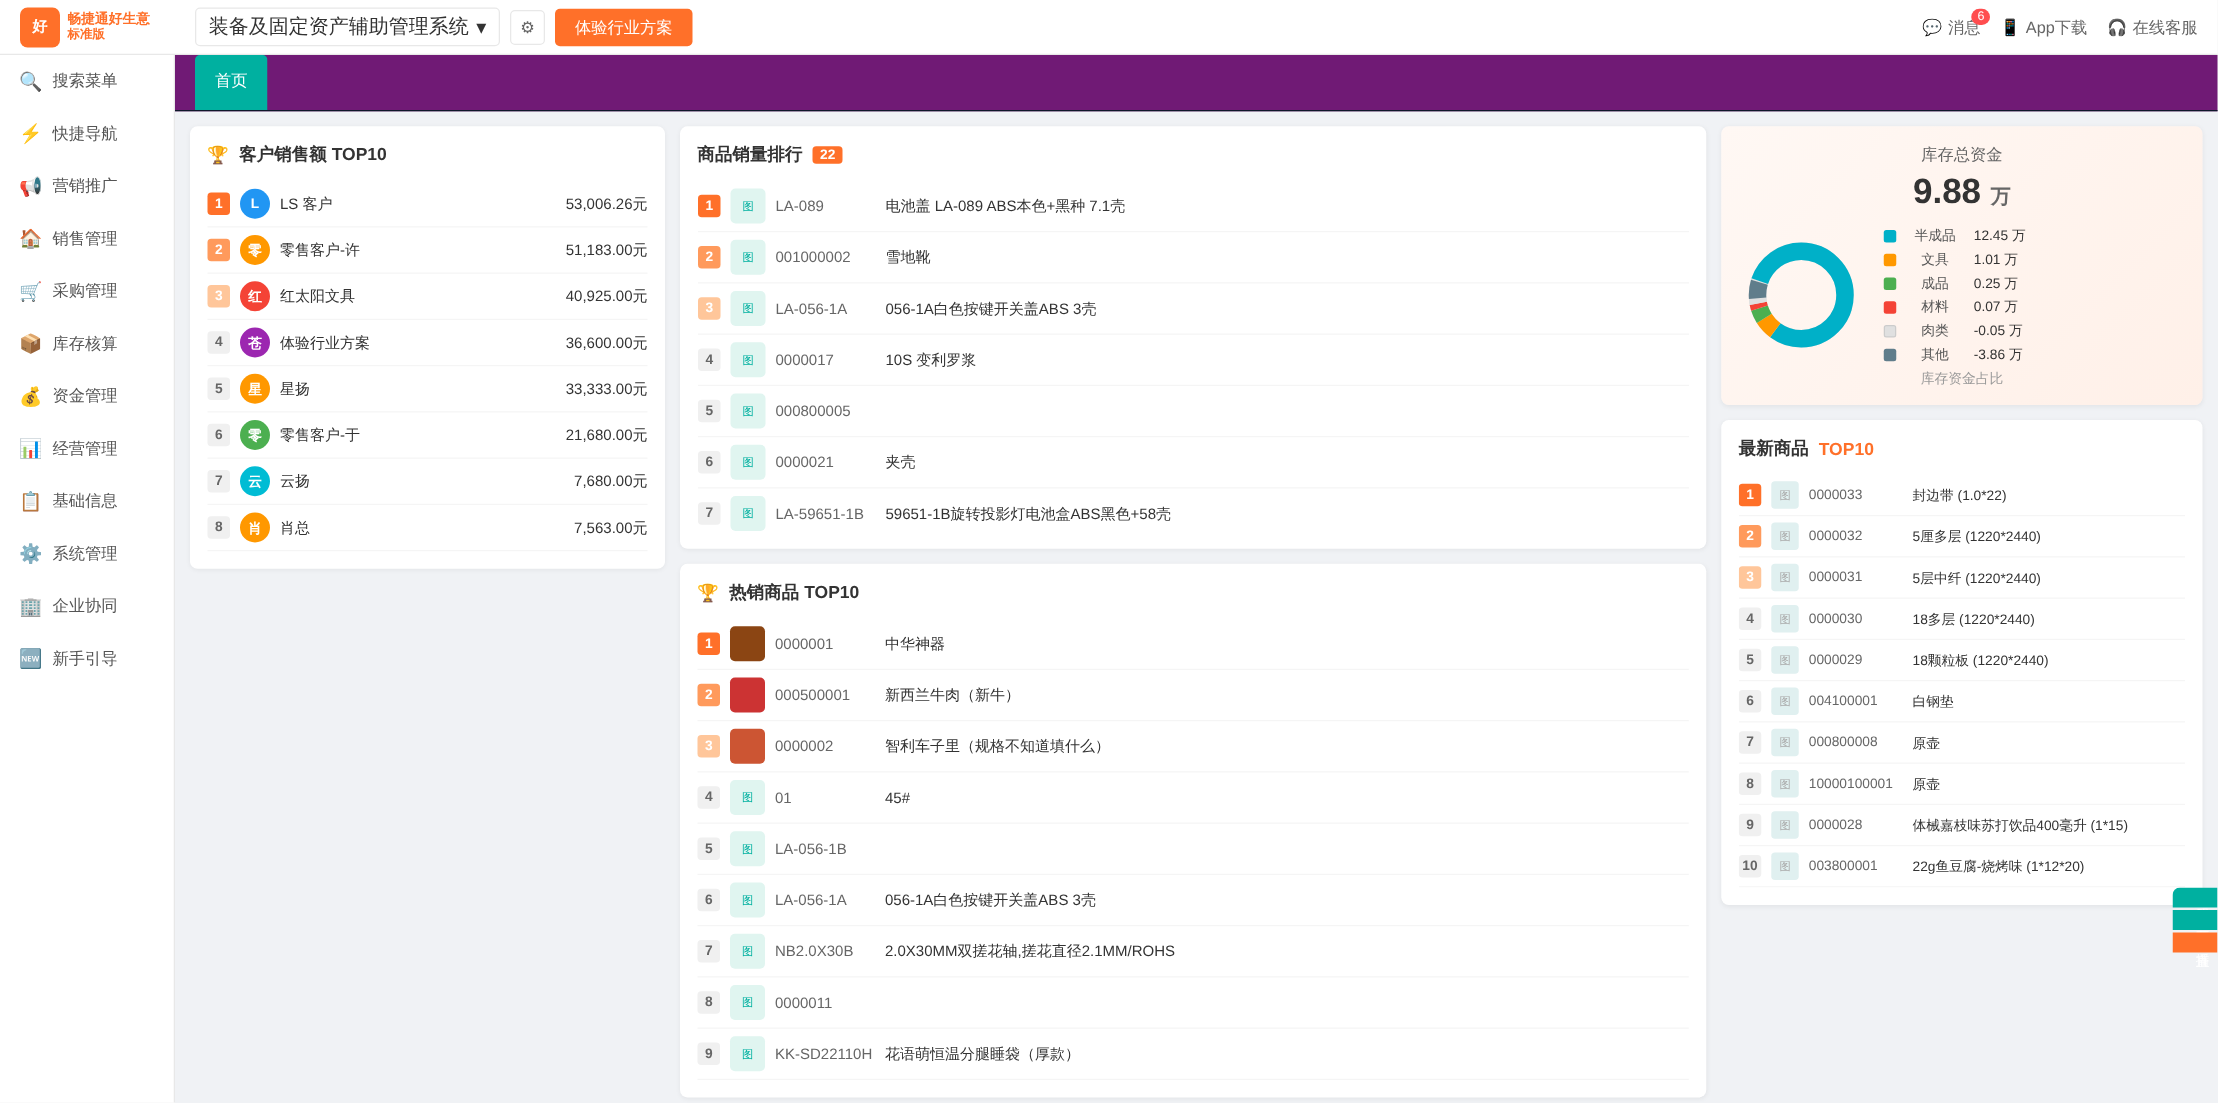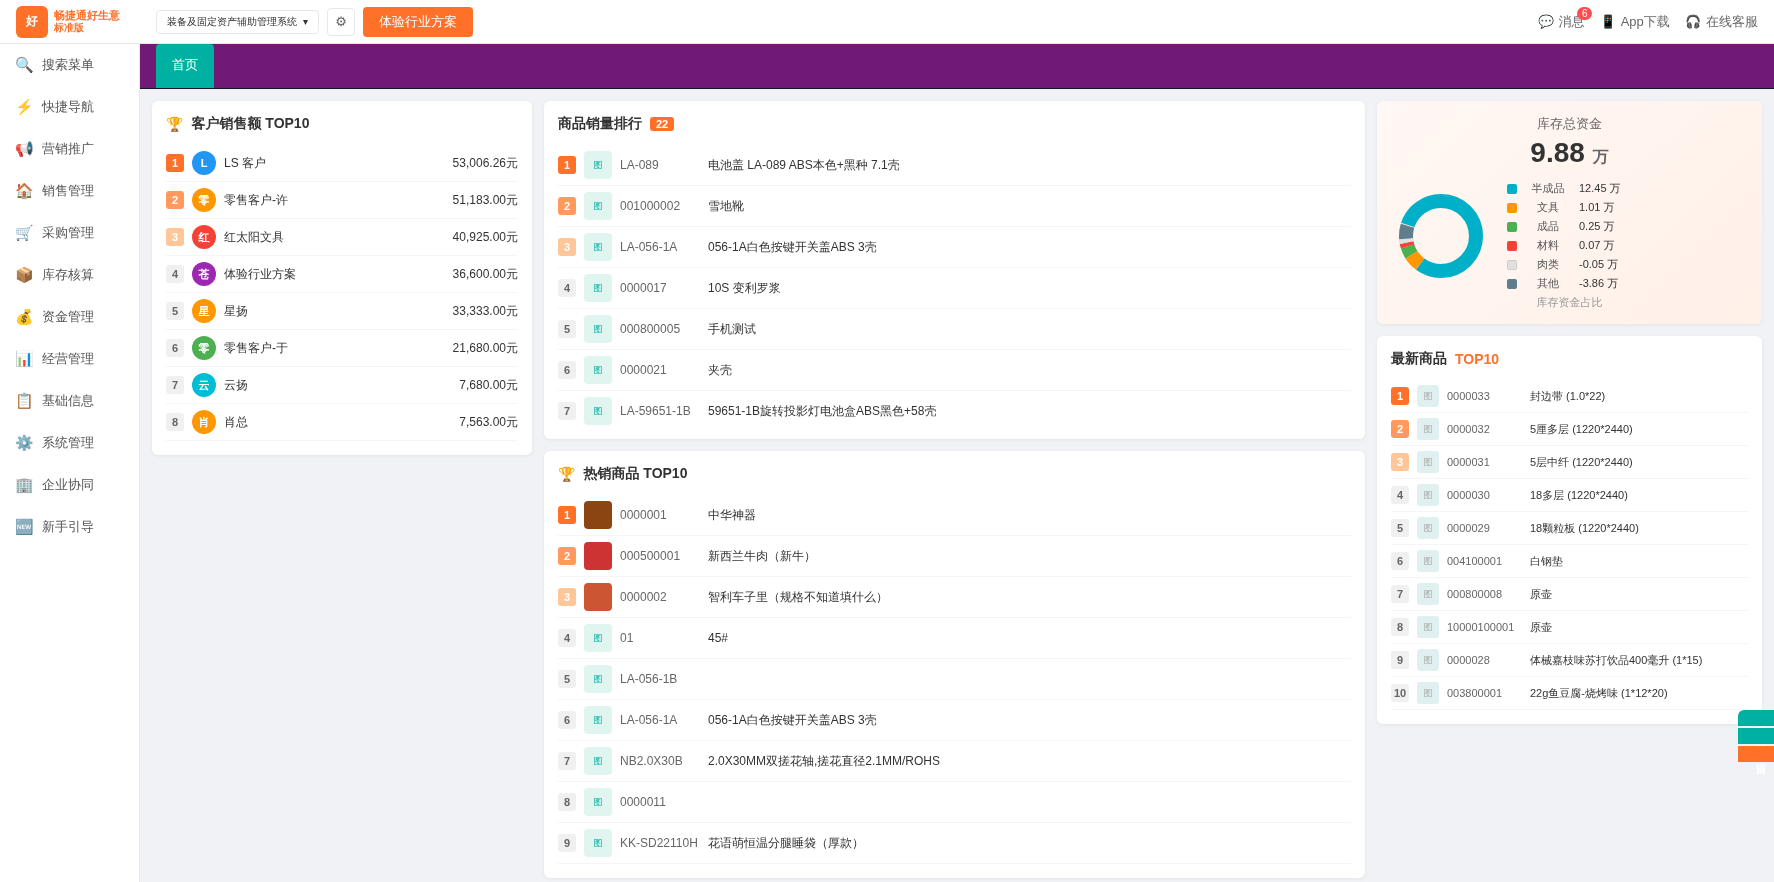--- a/index.html
+++ b/index.html
@@ -20,21 +20,21 @@
       width: 32px; height: 32px; background: #ff7029; border-radius: 6px;
       display: flex; align-items: center; justify-content: center; color: white; font-size: 12px;
     }
     .logo-text { display: flex; flex-direction: column; line-height: 1.2; }
     .logo-text .main { font-size: 11px; color: #ff7029; }
     .logo-text .sub { font-size: 10px; color: #ff7029; }
     .topbar-center { display: flex; align-items: center; gap: 8px; flex: 1; }
     .system-selector {
       display: flex; align-items: center; gap: 6px;
       border: 1px solid #e8e8e8; border-radius: 4px; padding: 4px 10px;
-      cursor: pointer; font-size: 10px; color: #333;
+      cursor: pointer; font-size: 16px; color: #333;
     }
     .gear-btn {
       width: 28px; height: 28px; border: 1px solid #e8e8e8; border-radius: 4px;
       display: flex; align-items: center; justify-content: center; cursor: pointer; color: #666;
     }
     .trial-btn {
       background: #ff7029; color: white; border: none; border-radius: 4px;
       padding: 6px 16px; cursor: pointer; font-size: 13px;
     }
     .topbar-right { display: flex; align-items: center; gap: 16px; color: #666; font-size: 13px; }
@@ -364,21 +364,20 @@
             <div class="rank-item">
     <span class="rank-num rank-other">4</span>
     <span class="product-thumb" style="background:#e0f5f0;color:#00b0a0;font-size:9px;">图</span>
     <span class="product-code">0000017</span>
     <span class="product-name">10S 变利罗浆</span>
             </div>
             <div class="rank-item">
     <span class="rank-num rank-other">5</span>
     <span class="product-thumb" style="background:#e0f5f0;color:#00b0a0;font-size:9px;">图</span>
     <span class="product-code">000800005</span>
-    <span class="product-name">手机测试</span>
             </div>
             <div class="rank-item">
     <span class="rank-num rank-other">6</span>
     <span class="product-thumb" style="background:#e0f5f0;color:#00b0a0;font-size:9px;">图</span>
     <span class="product-code">0000021</span>
     <span class="product-name">夹壳</span>
             </div>
             <div class="rank-item">
     <span class="rank-num rank-other">7</span>
     <span class="product-thumb" style="background:#e0f5f0;color:#00b0a0;font-size:9px;">图</span>

